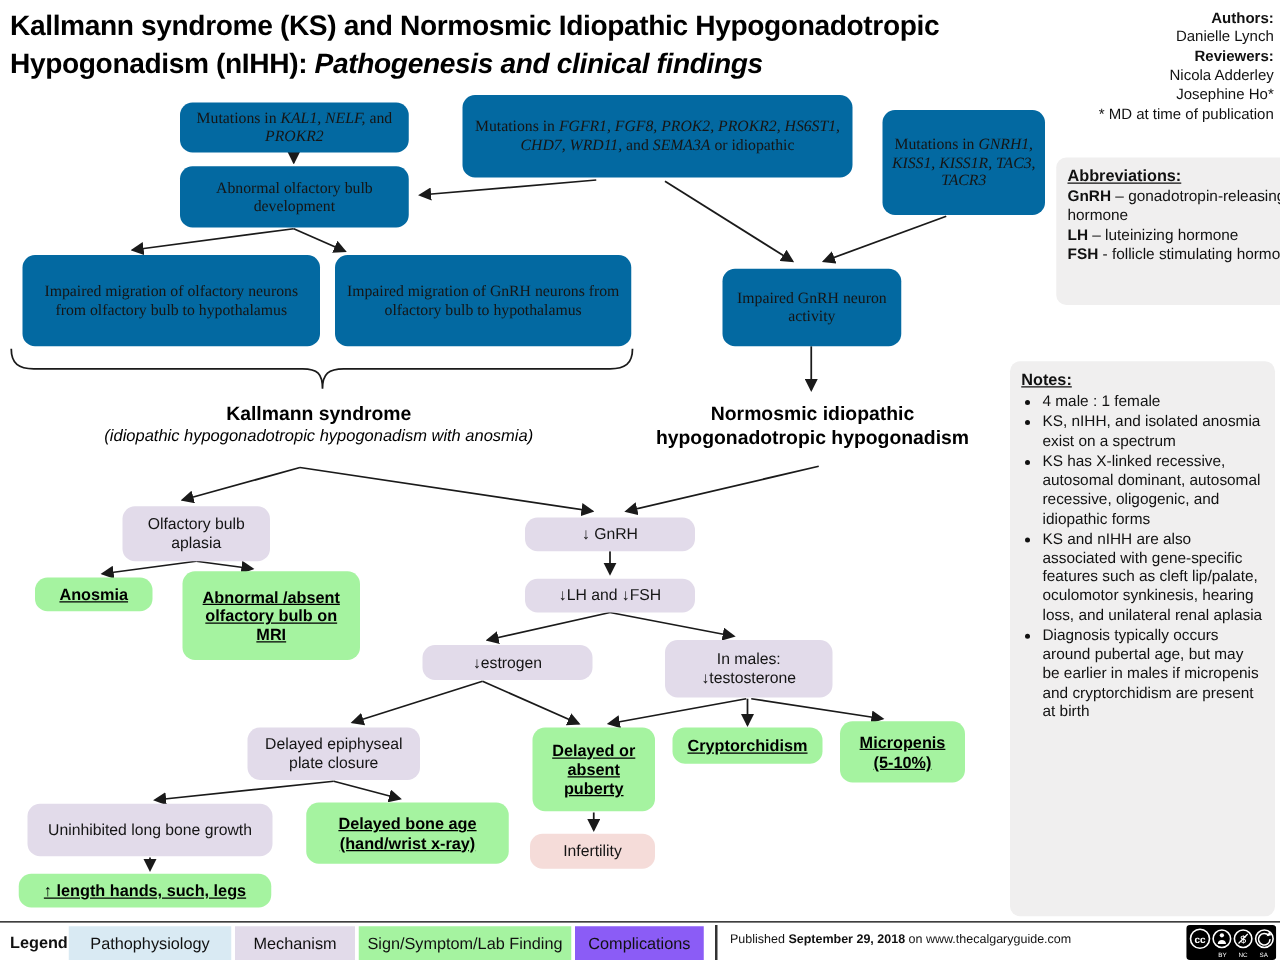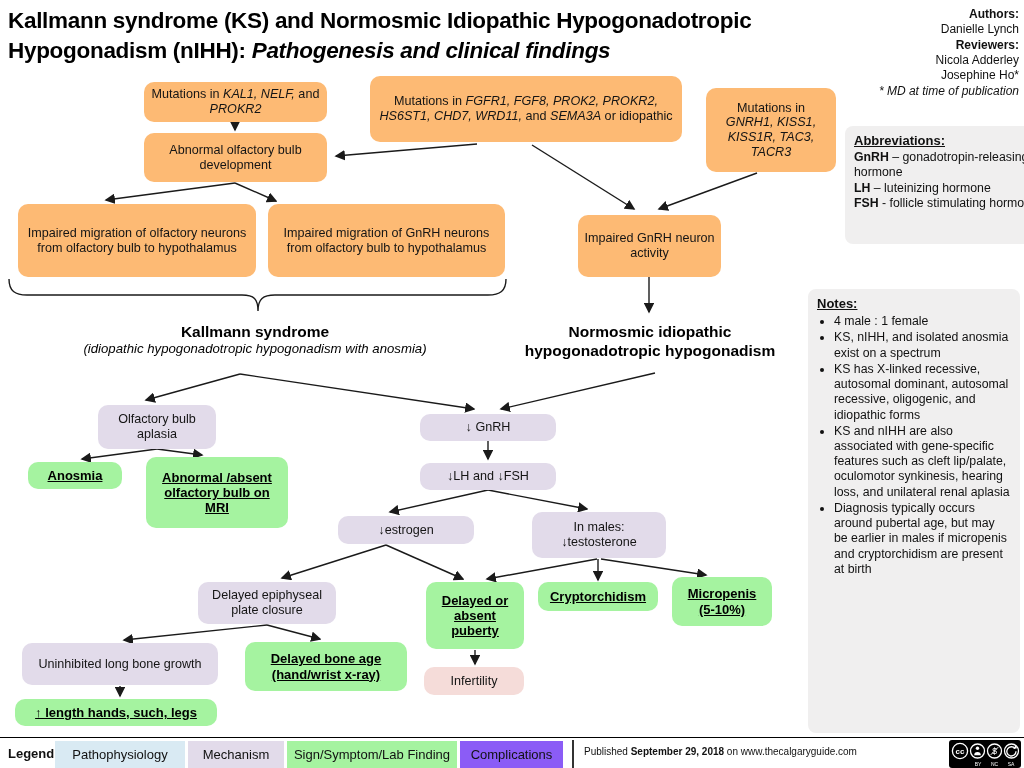--- a/index.html
+++ b/index.html
@@ -6,35 +6,35 @@
   #canvas{position:relative;width:1024px;height:768px;background:#ffffff;overflow:hidden;
           font-family:"Liberation Sans", sans-serif;color:#111;}
   
   #title{position:absolute;left:8px;top:6px;width:850px;font-weight:bold;
          font-size:22.5px;line-height:1.32;letter-spacing:-0.3px;color:#000;}
   #title .seg-it{font-style:italic;}
   
   #authors{position:absolute;right:5px;top:7px;width:170px;text-align:right;
            font-size:12px;line-height:1.28;}
   #authors .b{font-weight:bold;}
-  #authors .it{font-style:italic;}
+  #authors .it{}
   
   .panel{position:absolute;background:#f0efef;border-radius:8px;box-sizing:border-box;
          padding:7px 9px;font-size:12.3px;line-height:1.24;}
   #abbrev{left:845px;top:126px;width:202px;height:118px;}
   #notes{left:808px;top:289px;width:212px;height:444px;}
   .panel-heading{font-weight:bold;text-decoration:underline;font-size:13px;margin-bottom:1px;}
   .abbr-line .seg-b{font-weight:bold;}
   #notes ul{margin:2px 0 0 0;padding-left:17px;}
   #notes li{margin-bottom:1px;}
   
   .fc-box{position:absolute;border-radius:10px;display:flex;align-items:center;justify-content:center;
           text-align:center;font-size:12.6px;line-height:1.17;padding:2px 6px;box-sizing:border-box;
           white-space:pre-line;z-index:2;color:#151515;}
-  .blue{background:#fdba74;}
+  .blue{background:#0369a1;font-family:Liberation Serif, serif;}
   .lav{background:#e2dbea;}
   .green{background:#a5f3a0;font-weight:bold;text-decoration:underline;font-size:13px;color:#000;}
   .pink{background:#f5dcd9;}
   .seg-it{font-style:italic;}
   .seg-b{font-weight:bold;}
   
   .fc-heading{position:absolute;text-align:center;z-index:2;color:#000;}
   .fc-heading .h-line{font-weight:bold;font-size:15.5px;line-height:1.25;}
   .fc-heading .h-sub{font-style:italic;font-size:13.2px;line-height:1.25;}
   

